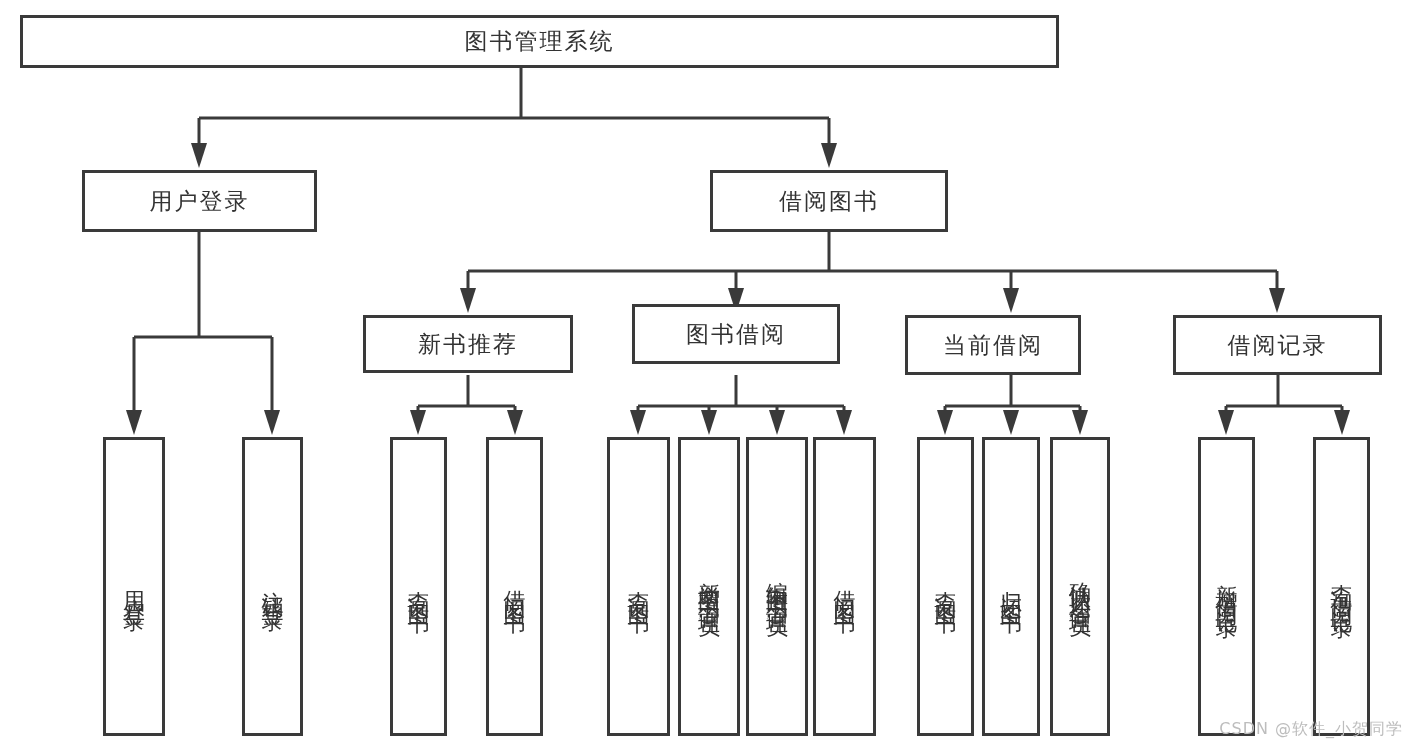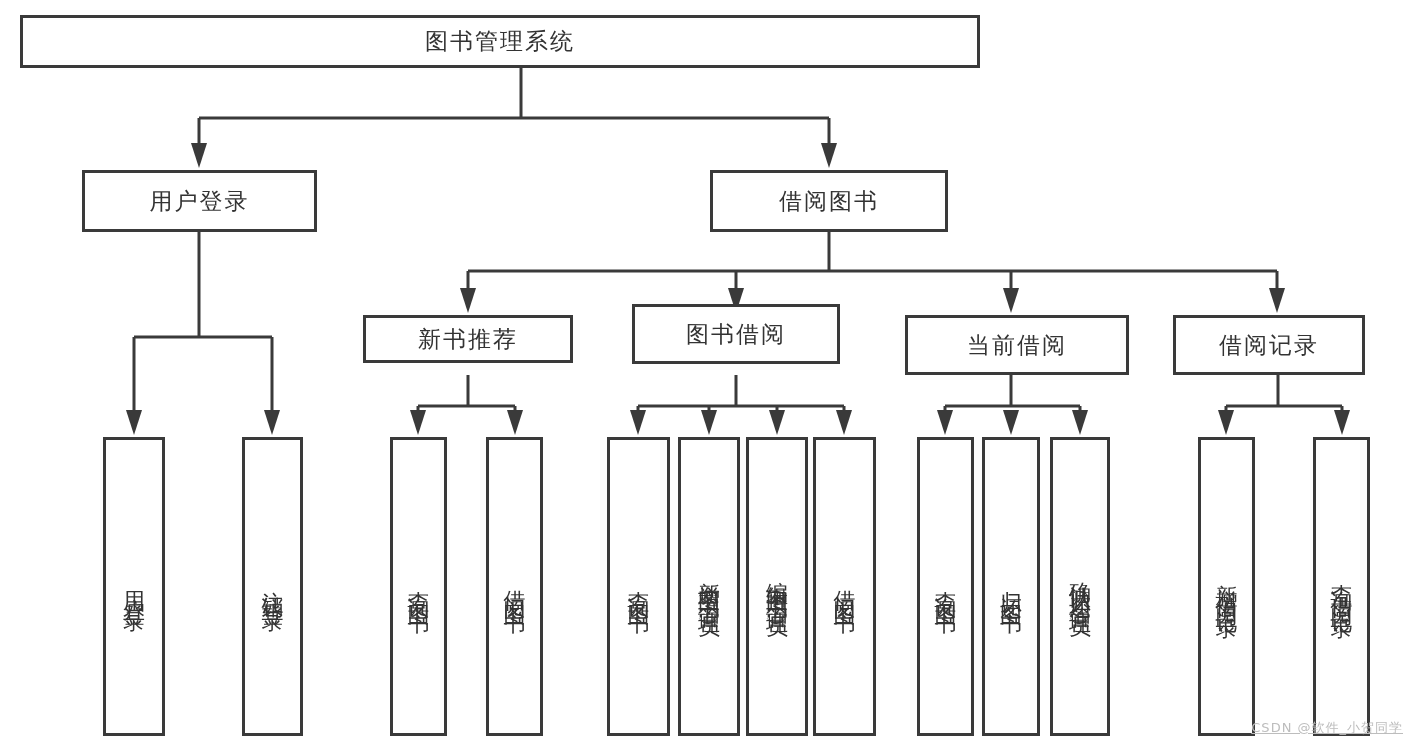--- a/index.html
+++ b/index.html
@@ -38,25 +38,24 @@
     -webkit-writing-mode:vertical-rl;
     font-size:22px;
     line-height:1.1;
     letter-spacing:7px;
     white-space:nowrap;
   }
   .node.v.long .lbl{letter-spacing:5px;}
   .watermark{
     position:absolute;
     right:2px;top:719px;
-    font-size:13px;
+    font-size:16px;
     color:var(--watermark);
     white-space:nowrap;
     letter-spacing:1px;
-    text-decoration:underline;
   }
 </style>
 </head>
 <body>
 
 <div class="canvas">
 
   <svg class="wires" viewBox="0 0 1405 747">
     <g>
       <path d="M521 68 V118 M199 118 H829 M199 118 V147 M829 118 V147"></path>
@@ -93,41 +92,41 @@
       <polygon points="1003,410 1019,410 1011,435"></polygon>
       <polygon points="1072,410 1088,410 1080,435"></polygon>
     </g>
     <g>
       <path d="M1278 375 V406 M1226 406 H1342 M1226 406 V414 M1342 406 V414"></path>
       <polygon points="1218,410 1234,410 1226,435"></polygon>
       <polygon points="1334,410 1350,410 1342,435"></polygon>
     </g>
   </svg>
 
-  <div class="node h" style="left:20px;top:15px;width:960px;height:53px">
+  <div class="node h" style="left:20px;top:15px;width:1039px;height:53px">
     <span class="lbl">图书管理系统</span>
   </div>
 
   <div class="node h" style="left:82px;top:170px;width:235px;height:62px">
     <span class="lbl">用户登录</span>
   </div>
   <div class="node h" style="left:710px;top:170px;width:238px;height:62px">
     <span class="lbl">借阅图书</span>
   </div>
 
-  <div class="node h" style="left:363px;top:315px;width:210px;height:48px">
+  <div class="node h" style="left:363px;top:315px;width:210px;height:58px">
     <span class="lbl">新书推荐</span>
   </div>
   <div class="node h" style="left:632px;top:304px;width:208px;height:60px">
     <span class="lbl">图书借阅</span>
   </div>
-  <div class="node h" style="left:905px;top:315px;width:224px;height:60px">
+  <div class="node h" style="left:905px;top:315px;width:176px;height:60px">
     <span class="lbl">当前借阅</span>
   </div>
-  <div class="node h" style="left:1173px;top:315px;width:192px;height:60px">
+  <div class="node h" style="left:1173px;top:315px;width:209px;height:60px">
     <span class="lbl">借阅记录</span>
   </div>
 
   <div class="node v" style="left:103px;top:437px;width:62px;height:299px">
     <span class="lbl">用户登录</span>
   </div>
   <div class="node v" style="left:242px;top:437px;width:61px;height:299px">
     <span class="lbl">注销登录</span>
   </div>
 

